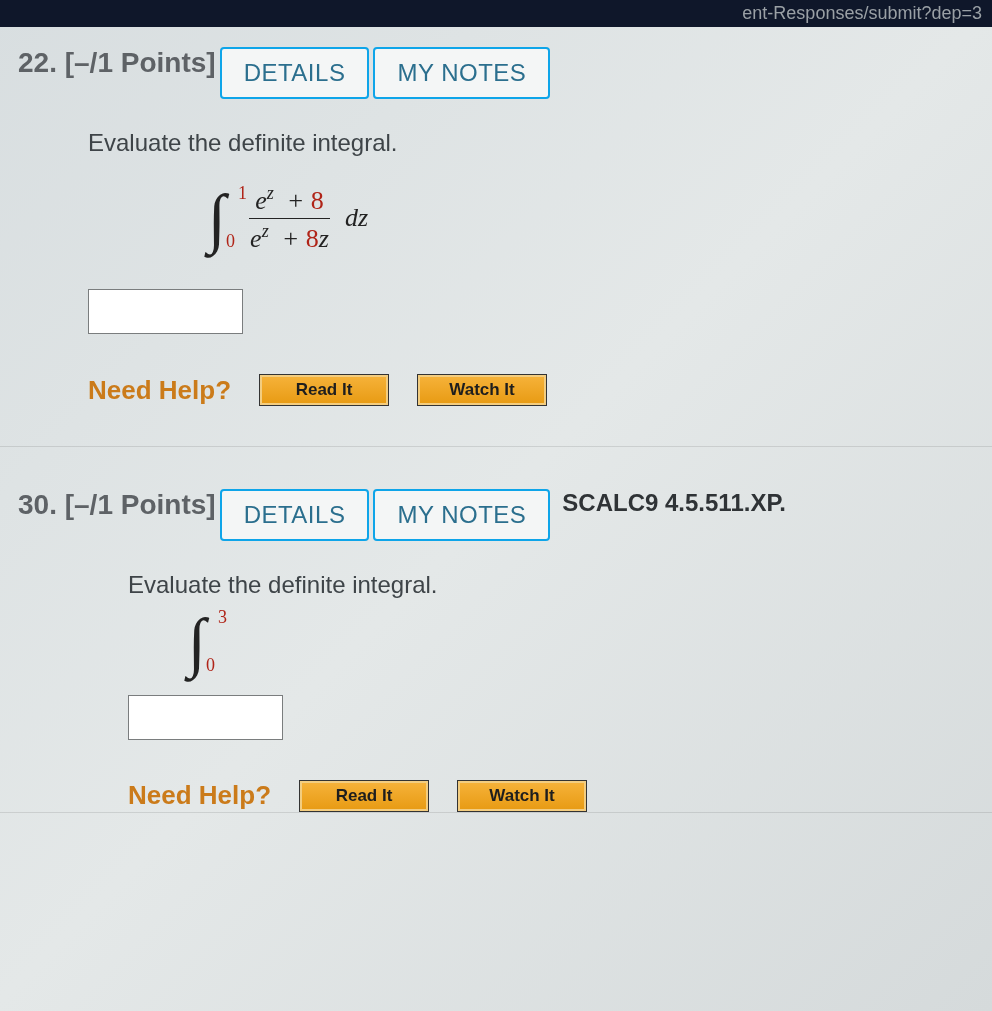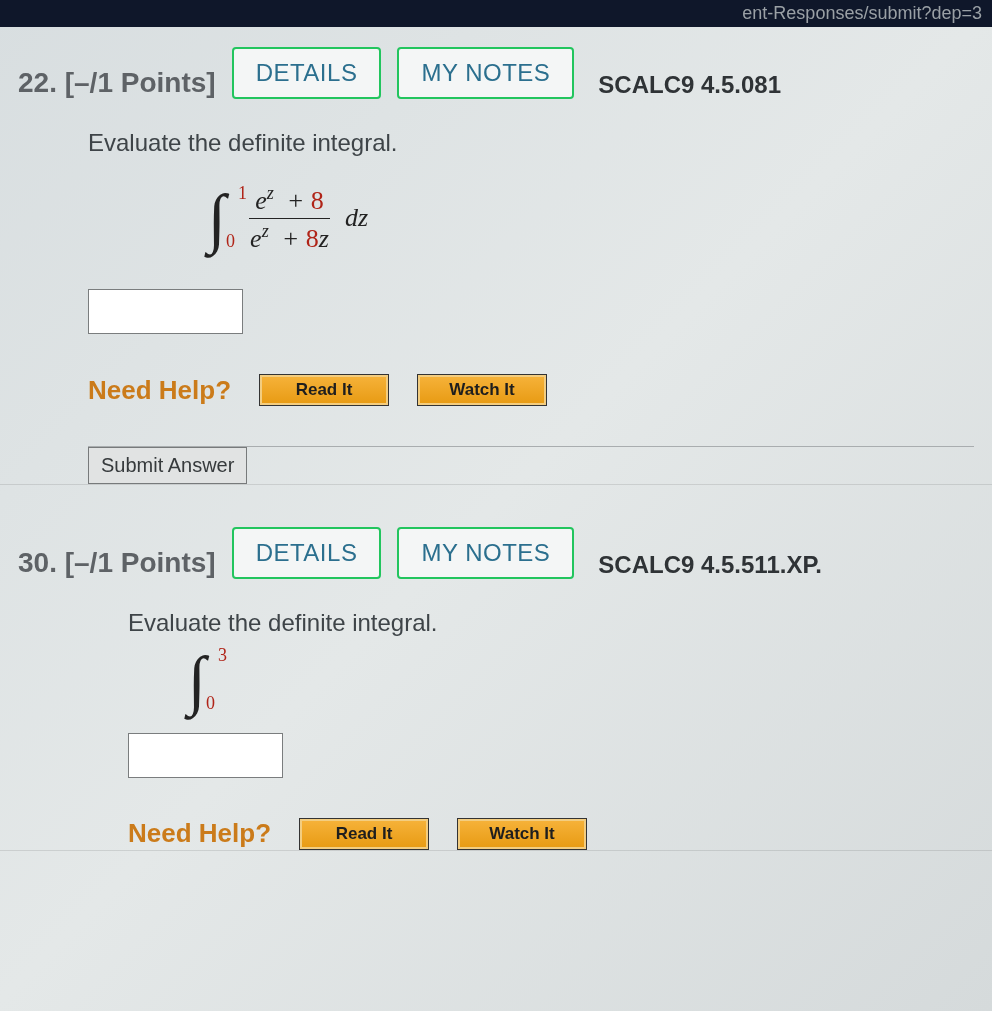--- a/index.html
+++ b/index.html
@@ -19,32 +19,32 @@
     padding: 3px 10px;
     text-align: right;
     white-space: nowrap;
   }
   .question-block {
     padding: 20px 18px 0 18px;
     border-bottom: 1px solid rgba(0,0,0,0.1);
   }
   .q-header {
     display: flex;
-    align-items: flex-end;
-    gap: 16px;
+    align-items: flex-start;
+    gap: 4px;
     flex-wrap: wrap;
   }
   .q-num {
     font-size: 28px;
     font-weight: 700;
     color: #5e6266;
   }
   .q-num .pts { font-weight: 700; }
   .pill-btn {
-    border: 2px solid #22c55e;
+    border: 2px solid #0ea5e9;
     color: #2b6f8e;
     background: #f4f6f6;
     padding: 10px 22px;
     font-size: 24px;
     font-weight: 500;
     border-radius: 4px;
     cursor: pointer;
     letter-spacing: 0.5px;
   }
   .ref-text {
@@ -169,21 +169,20 @@
 <div class="url-bar">ent-Responses/submit?dep=3</div>
 
 <div class="question-block">
   <div class="q-header">
     <span class="q-num">
       <span>22.</span>
       <span class="pts">[–/1 Points]</span>
     </span>
     <button class="pill-btn">DETAILS</button>
     <button class="pill-btn">MY NOTES</button>
-    <span class="ref-text">SCALC9 4.5.081</span>
   </div>
 
   <div class="q-body">
     <div class="prompt">Evaluate the definite integral.</div>
 
     <div class="math-integral">
       <span class="int-sign">∫
         <span class="int-upper">1</span>
         <span class="int-lower">0</span>
       </span>
@@ -201,23 +200,20 @@
     </div>
 
     <input class="answer-box" type="text" value="" style="">
 
     <div class="need-help-row">
       <span class="need-help-label">Need Help?</span>
       <button class="orange-btn">Read It</button>
       <button class="orange-btn">Watch It</button>
     </div>
 
-    <div class="submit-row">
-      <button class="submit-btn">Submit Answer</button>
-    </div>
   </div>
 </div>
 
 <div class="question-block q23">
   <div class="q-header">
     <span class="q-num">
       <span>30.</span>
       <span class="pts">[–/1 Points]</span>
     </span>
     <button class="pill-btn">DETAILS</button>

